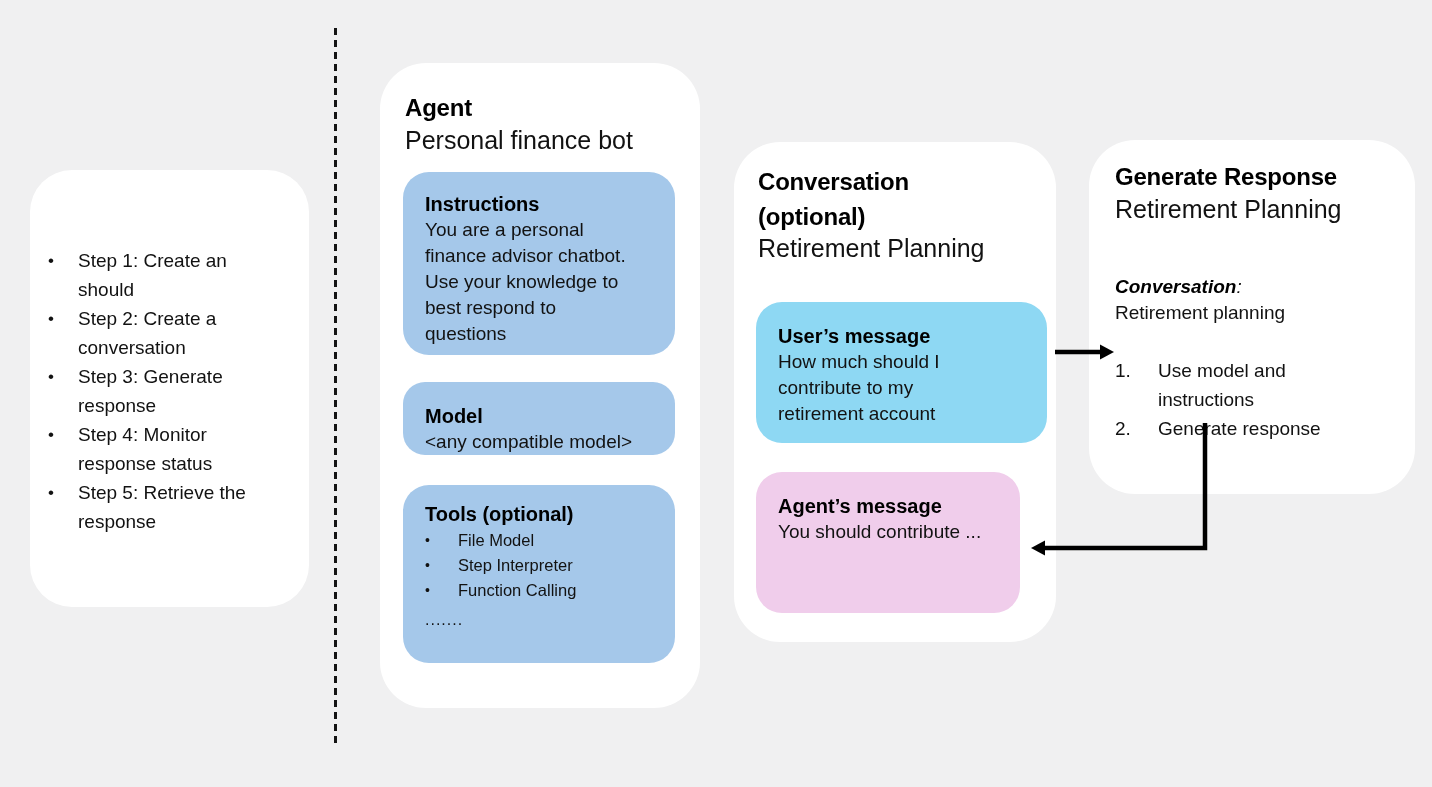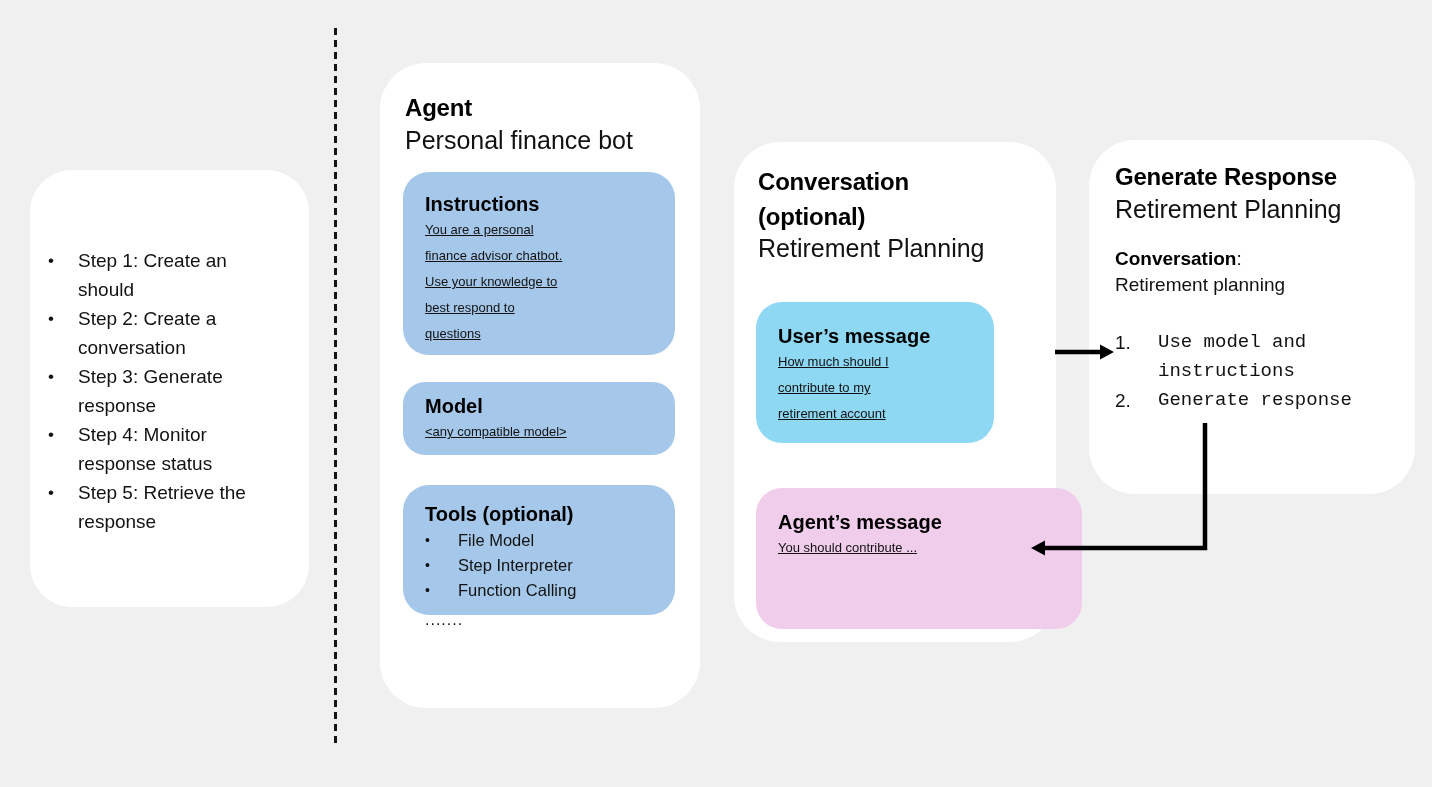--- a/index.html
+++ b/index.html
@@ -30,50 +30,50 @@
     position: absolute; left: 334px; top: 28px; width: 3px; height: 718px;
     background: repeating-linear-gradient(to bottom, #141414 0 7px, transparent 7px 12px);
   }
 
   
   .panel h2 { font-size: 24px; line-height: 30px; font-weight: 700; color: #000; letter-spacing: -0.2px; }
   .panel .subtitle { font-size: 25px; line-height: 26px; margin-top: 4px; }
 
   .box { border-radius: 26px; }
   .box h3 { font-size: 20px; line-height: 26px; font-weight: 700; color: #000; }
-  .box .box-body { font-size: 13px; line-height: 26px; white-space: pre-line; text-decoration: underline; }
+  .box .box-body { font-size: 19px; line-height: 26px; white-space: pre-line; }
 
   
   .agent-panel { left: 380px; top: 63px; width: 320px; height: 645px; padding: 30px 25px 0 25px; }
   .blue-box { background: var(--blue-box, #a5c8ea); width: 272px; margin-left: -2px; padding: 19px 22px 0 22px; }
   .instructions-box { margin-top: 19px; height: 183px; }
-  .model-box { margin-top: 27px; height: 73px; border-radius: 22px; padding-top: 11px; }
-  .tools-box { margin-top: 30px; height: 130px; padding-top: 16px; }
+  .model-box { margin-top: 27px; height: 73px; border-radius: 22px; padding-top: 21px; }
+  .tools-box { margin-top: 30px; height: 178px; padding-top: 16px; }
   .tools-list { list-style: none; margin-top: 1px; }
   .tool-item { display: flex; font-size: 16.5px; line-height: 25px; }
   .tool-item .bullet { flex: 0 0 33px; font-size: 14px; }
   .tools-ellipsis { font-size: 16px; line-height: 24px; margin-top: 5px; letter-spacing: 1px; }
 
   
   .conversation-panel { left: 734px; top: 142px; width: 322px; height: 500px; padding: 22px 24px 0 24px; }
   .conversation-panel h2 { line-height: 35px; }
   .conversation-panel h2 span { display: block; }
   .conversation-panel .subtitle { margin-top: 1px; }
-  .cyan-box { background: var(--cyan-box, #8ed8f3); width: 238px; height: 141px; margin-left: -2px; margin-top: 41px; padding: 21px 22px 0 22px; }
-  .pink-box { background: var(--pink-box, #f0cdeb); width: 326px; height: 141px; margin-left: -2px; margin-top: 45px; padding: 21px 22px 0 22px; }
+  .cyan-box { background: var(--cyan-box, #8ed8f3); width: 291px; height: 141px; margin-left: -2px; margin-top: 41px; padding: 21px 22px 0 22px; }
+  .pink-box { background: var(--pink-box, #f0cdeb); width: 264px; height: 141px; margin-left: -2px; margin-top: 29px; padding: 21px 22px 0 22px; }
 
   
   .generate-panel { left: 1089px; top: 140px; width: 326px; height: 354px; padding: 22px 24px 0 26px; }
-  .conv-line { font-size: 19px; line-height: 26px; margin-top: 24px; }
+  .conv-line { font-size: 19px; line-height: 26px; margin-top: 52px; font-style: italic; }
   .conv-line .b { font-weight: 700; color: #000; }
   .conv-value { font-size: 19px; line-height: 26px; }
   .gen-list { list-style: none; margin-top: 30px; }
   .gen-item { display: flex; font-size: 19px; line-height: 29px; }
   .gen-item .num { flex: 0 0 43px; }
-  .gen-item .txt { white-space: pre-line; font-family: Liberation Mono, monospace; }
+  .gen-item .txt { white-space: pre-line; }
 
   
   .arrows-overlay { position: absolute; left: 0; top: 0; width: 1432px; height: 787px; pointer-events: none; }
 </style>
 </head>
 <body>
 
 <div class="canvas">
 
   <div class="panel steps-panel">

